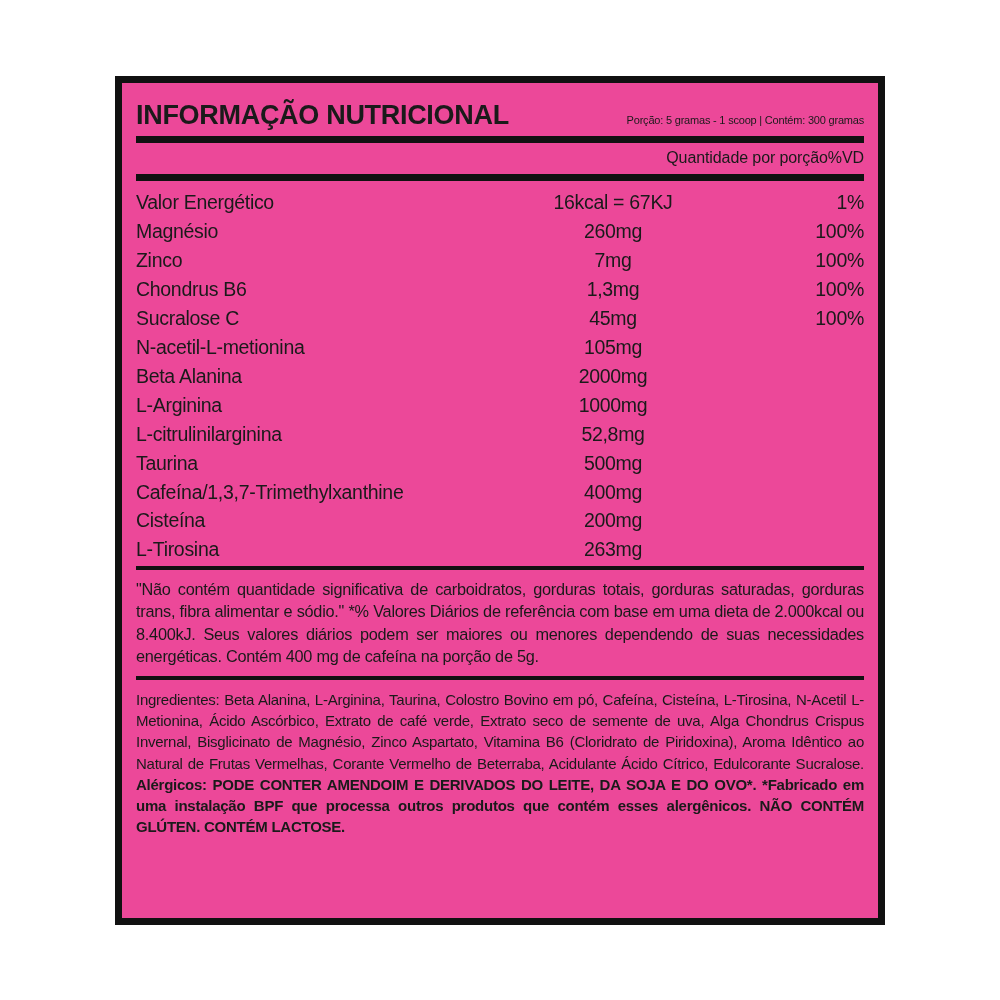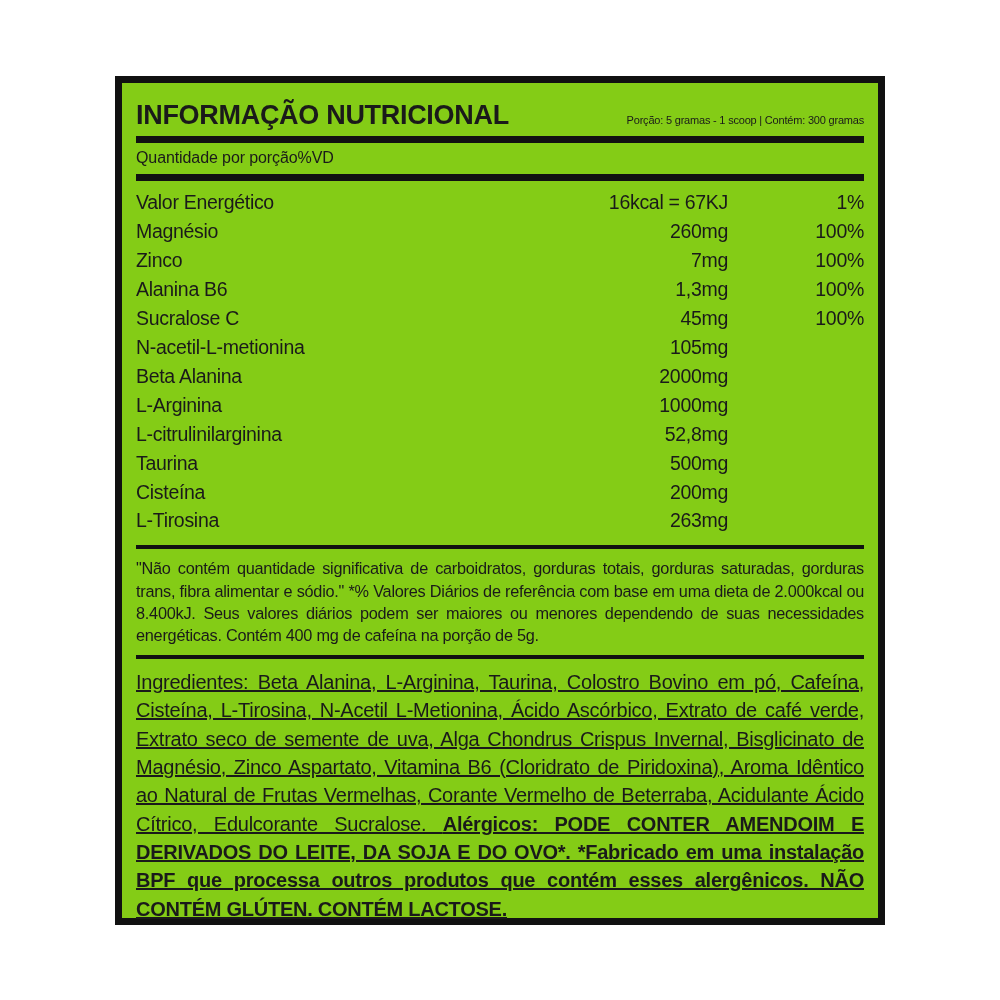--- a/index.html
+++ b/index.html
@@ -16,21 +16,21 @@
     overflow: hidden;
   }
 
   #label-panel {
     position: absolute;
     left: 115px;
     top: 76px;
     width: 770px;
     height: 849px;
     border: 7px solid #111111;
-    background: #84cc16;
+    background: #ec4899;
     box-sizing: border-box;
     padding: 0 14px;
   }
 
   
   .header-row {
     display: flex;
     align-items: baseline;
     justify-content: space-between;
     padding-top: 17px;
@@ -58,63 +58,62 @@
   }
   .rule-medium {
     height: 4px;
     background: #111111;
     margin: 0;
   }
 
   
   .qty-row {
     display: flex;
-    justify-content: flex-start;
+    justify-content: flex-end;
     align-items: baseline;
     padding: 6px 0 7px 0;
     font-size: 16px;
     letter-spacing: -0.1px;
   }
 
   
   .nutrient-table {
     width: 100%;
     border-collapse: collapse;
     margin-top: 7px;
-    margin-bottom: 10px;
+    margin-bottom: 2px;
   }
   .nutrient-table td {
     font-size: 19.5px;
     letter-spacing: -0.3px;
     padding: 0;
     line-height: 1.485;
     vertical-align: baseline;
     white-space: nowrap;
   }
   .col-name   { text-align: left; }
-  .col-value  { text-align: right; width: 230px; padding-right: 28px !important; }
+  .col-value  { text-align: center; width: 230px; padding-right: 28px !important; }
   .col-dv     { text-align: right; width: 108px; }
 
   
   .footnote {
     font-size: 16.3px;
     line-height: 1.355;
     text-align: justify;
     letter-spacing: -0.25px;
     padding: 8px 0 9px 0;
   }
 
   
   .ingredients {
-    font-size: 20px;
+    font-size: 15px;
     line-height: 1.42;
     text-align: justify;
     letter-spacing: -0.25px;
     padding: 9px 0 4px 0;
-    text-decoration: underline;
   }
   .ingredients .allergen {
     font-weight: 700;
   }
 </style>
 </head>
 <body>
 
 <div id="label-panel">
 
@@ -143,21 +142,21 @@
           <td class="col-name">Magnésio</td>
           <td class="col-value">260mg</td>
           <td class="col-dv">100%</td>
         </tr>
         <tr>
           <td class="col-name">Zinco</td>
           <td class="col-value">7mg</td>
           <td class="col-dv">100%</td>
         </tr>
         <tr>
-          <td class="col-name">Alanina B6</td>
+          <td class="col-name">Chondrus B6</td>
           <td class="col-value">1,3mg</td>
           <td class="col-dv">100%</td>
         </tr>
         <tr>
           <td class="col-name">Sucralose C</td>
           <td class="col-value">45mg</td>
           <td class="col-dv">100%</td>
         </tr>
         <tr>
           <td class="col-name">N-acetil-L-metionina</td>
@@ -175,20 +174,25 @@
           <td class="col-dv"></td>
         </tr>
         <tr>
           <td class="col-name">L-citrulinilarginina</td>
           <td class="col-value">52,8mg</td>
           <td class="col-dv"></td>
         </tr>
         <tr>
           <td class="col-name">Taurina</td>
           <td class="col-value">500mg</td>
+          <td class="col-dv"></td>
+        </tr>
+        <tr>
+          <td class="col-name">Cafeína/1,3,7-Trimethylxanthine</td>
+          <td class="col-value">400mg</td>
           <td class="col-dv"></td>
         </tr>
         <tr>
           <td class="col-name">Cisteína</td>
           <td class="col-value">200mg</td>
           <td class="col-dv"></td>
         </tr>
         <tr>
           <td class="col-name">L-Tirosina</td>
           <td class="col-value">263mg</td>

